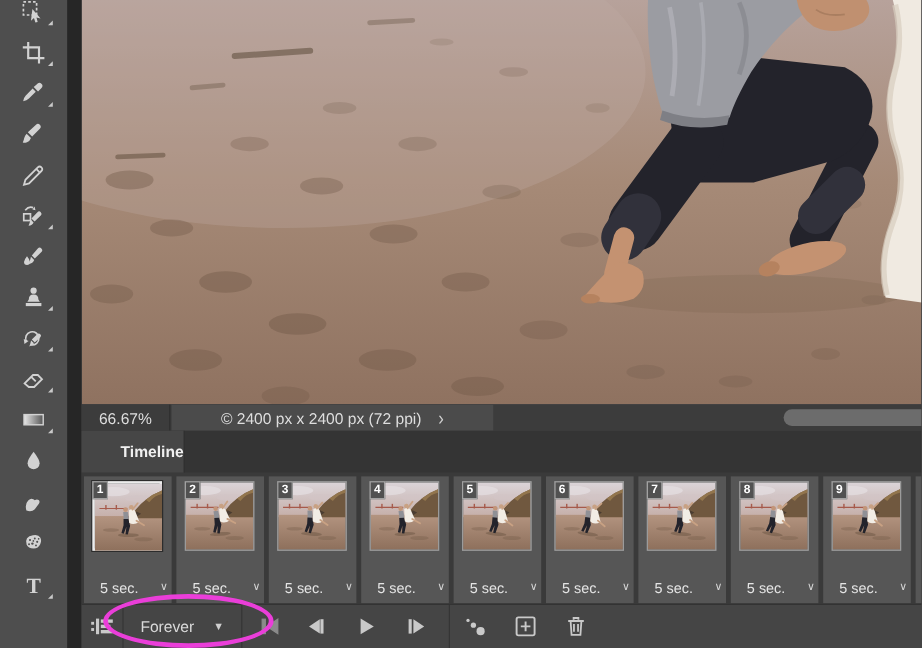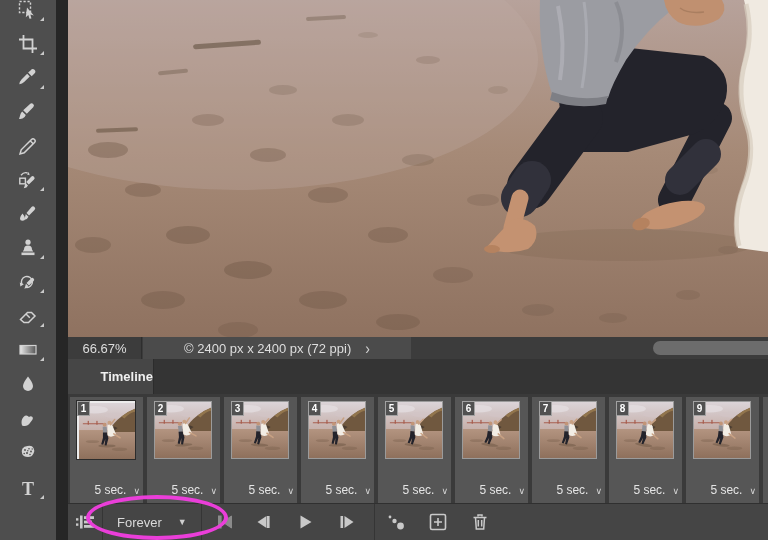--- a/index.html
+++ b/index.html
@@ -45,21 +45,21 @@
   .frame { position:relative; width:73px; height:106px; background:#565656; flex:0 0 auto; cursor:pointer; }
   .thumb-box { position:absolute; left:7px; top:4px; width:58px; height:58px;
       border:1px solid #9b9b9b; background:#777; }
   .frame.selected .thumb-box { border:2px solid #ececec; box-shadow:0 0 0 1px #2c2c2c; }
   .thumb-box svg { display:block; }
   .frame-num { position:absolute; left:7px; top:4px; min-width:13px; height:15px; padding:0 2px;
       background:#515151; border:1px solid #a2a2a2; color:#fff; font-size:10px; font-weight:bold;
       display:flex; align-items:center; justify-content:center; z-index:2; }
   .frame.selected .frame-num { left:7px; top:4px; }
   .frame-delay { position:absolute; right:3px; bottom:6px; color:#e4e4e4; font-size:12px;
-      display:flex; align-items:flex-end; gap:7px; cursor:pointer; }
+      display:flex; align-items:center; gap:18px; cursor:pointer; }
   .frame-delay .caret { font-size:9px; color:#d6d6d6; position:relative; top:-1px; }
   .frame.partial { width:20px; }
 
   
   .controls-row { position:absolute; top:503px; left:0; width:700px; height:37px;
       background:#454545; border-top:1px solid #303030; display:flex; align-items:center; }
   .ctrl { display:flex; align-items:center; justify-content:center; height:37px; cursor:pointer; }
   .divider { width:1px; height:37px; background:#353535; flex:0 0 auto; }
   .loop-dropdown { display:flex; align-items:center; gap:16px; padding:0 14px; height:37px;
       color:#dadada; font-size:13px; cursor:pointer; }

